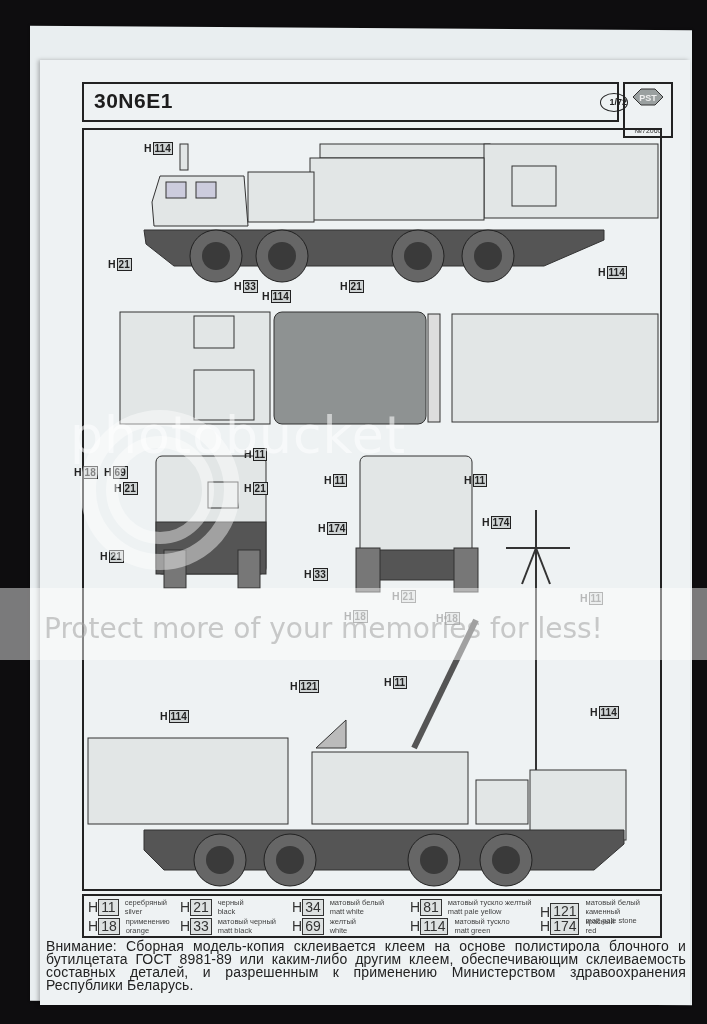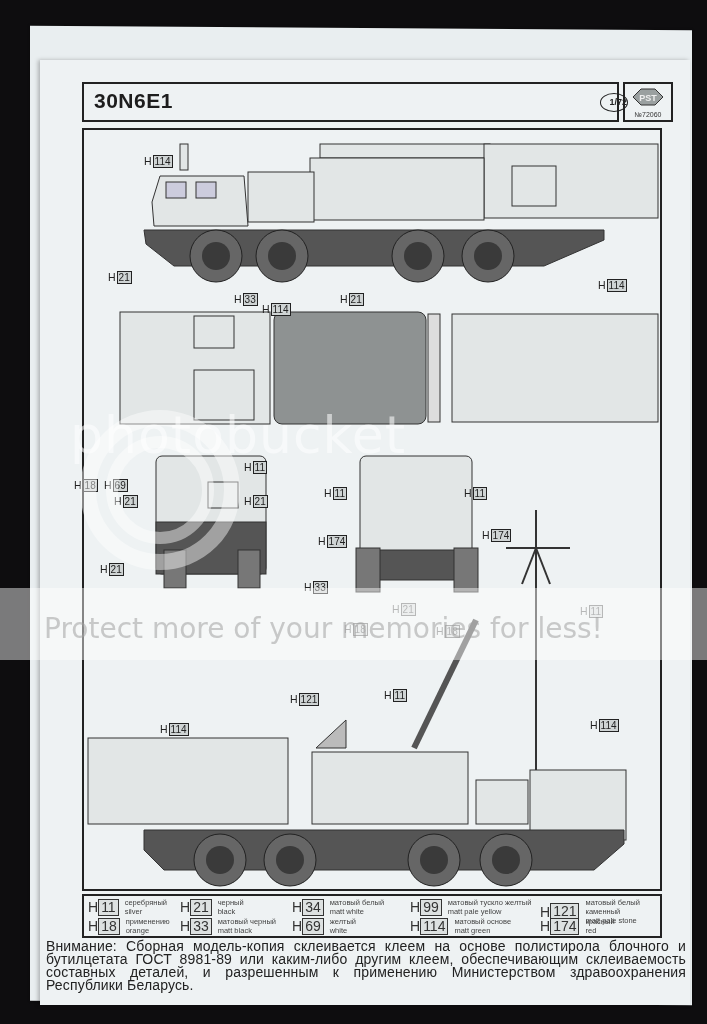--- a/index.html
+++ b/index.html
@@ -3,25 +3,25 @@
 <meta charset="utf-8">
 <style>
   html,body{margin:0;padding:0;}
   body{width:707px;height:1024px;background:#0e0d0f;position:relative;overflow:hidden;font-family:"Liberation Sans",sans-serif;}
   .sheet-back{position:absolute;left:30px;top:28px;width:662px;height:975px;background:#e9eef0;transform:skewY(0.4deg);box-shadow:0 0 3px rgba(0,0,0,.4);}
   .sheet{position:absolute;left:40px;top:60px;width:650px;height:945px;background:#eef2f3;box-shadow:-2px 0 4px rgba(0,0,0,.25);}
   .header-box{position:absolute;left:42px;top:22px;width:537px;height:40px;border:2px solid #222;box-sizing:border-box;}
   .model-code{position:absolute;left:10px;top:5px;font-size:21px;font-weight:bold;color:#1d1d1d;letter-spacing:.5px;}
   .title{position:absolute;left:196px;top:9px;font-size:15.5px;font-weight:bold;color:#222;}
   .scale{position:absolute;left:508px;top:9px;width:26px;height:17px;border:1.5px solid #222;border-radius:50%;font-size:9px;font-weight:bold;text-align:right;line-height:17px;color:#222;margin-left:8px;}
-  .logo-box{position:absolute;left:583px;top:22px;width:50px;height:40px;border:2px solid #222;box-sizing:border-box;}
+  .logo-box{position:absolute;left:583px;top:22px;width:50px;height:56px;border:2px solid #222;box-sizing:border-box;}
   .logo-mark{position:absolute;left:8px;top:3px;width:30px;height:20px;}
   .logo-no{position:absolute;left:0;right:0;bottom:2px;text-align:center;font-size:7px;color:#333;}
   .drawing{position:absolute;left:42px;top:68px;width:580px;height:763px;border:2px solid #222;box-sizing:border-box;}
-  .ref{position:absolute;font-size:10.5px;font-weight:normal;color:#222;white-space:nowrap;margin-top:13px;}
+  .ref{position:absolute;font-size:10.5px;font-weight:bold;color:#222;white-space:nowrap;}
   .ref .n{display:inline-block;border:1px solid #222;background:#cfd4d4;padding:0 1px;margin-left:1px;font-size:10px;line-height:11px;}
   .ref.faint{opacity:.55;}
   .legend{position:absolute;left:42px;top:834px;width:580px;height:44px;border:2px solid #222;box-sizing:border-box;}
   .leg{position:absolute;display:flex;align-items:center;}
   .leg .h{font-size:14px;color:#333;}
   .leg .num{border:1px solid #333;font-size:14px;color:#333;padding:0 2px;line-height:15px;margin-right:6px;background:#dde1e1;}
   .leg .txt{font-size:7.5px;color:#444;line-height:9px;}
   .notice{position:absolute;left:6px;top:880px;width:640px;font-size:14px;color:#222;text-align:justify;line-height:13px;letter-spacing:.15px;}
   .wm1{position:absolute;left:70px;top:405px;width:530px;font-size:52px;color:rgba(255,255,255,.55);letter-spacing:1px;font-family:"DejaVu Sans",sans-serif;}
   .wm-band{position:absolute;left:0;top:588px;width:707px;height:72px;background:rgba(255,255,255,.45);}
@@ -189,27 +189,27 @@
         <span class="num">34</span>
         <span class="txt"><span>матовый белый</span><br><span>matt white</span></span>
       </div>
     <div class="leg" style="left:208px;top:21px">
         <span class="h">H</span>
         <span class="num">69</span>
         <span class="txt"><span>желтый</span><br><span>white</span></span>
       </div>
     <div class="leg" style="left:326px;top:2px">
         <span class="h">H</span>
-        <span class="num">99</span>
+        <span class="num">81</span>
         <span class="txt"><span>матовый тускло желтый</span><br><span>matt pale yellow</span></span>
       </div>
     <div class="leg" style="left:326px;top:21px">
         <span class="h">H</span>
         <span class="num">114</span>
-        <span class="txt"><span>матовый основе</span><br><span>matt green</span></span>
+        <span class="txt"><span>матовый тускло</span><br><span>matt green</span></span>
       </div>
     <div class="leg" style="left:456px;top:2px">
         <span class="h">H</span>
         <span class="num">121</span>
         <span class="txt"><span>матовый белый каменный</span><br><span>matt pale stone</span></span>
       </div>
     <div class="leg" style="left:456px;top:21px">
         <span class="h">H</span>
         <span class="num">174</span>
         <span class="txt"><span>красный</span><br><span>red</span></span>

